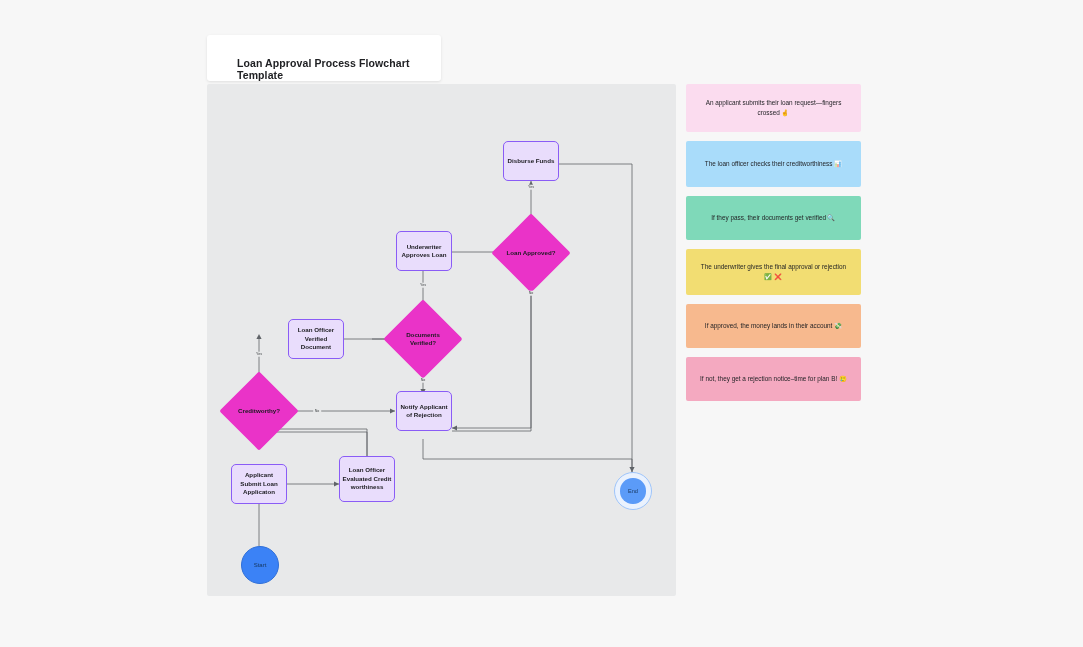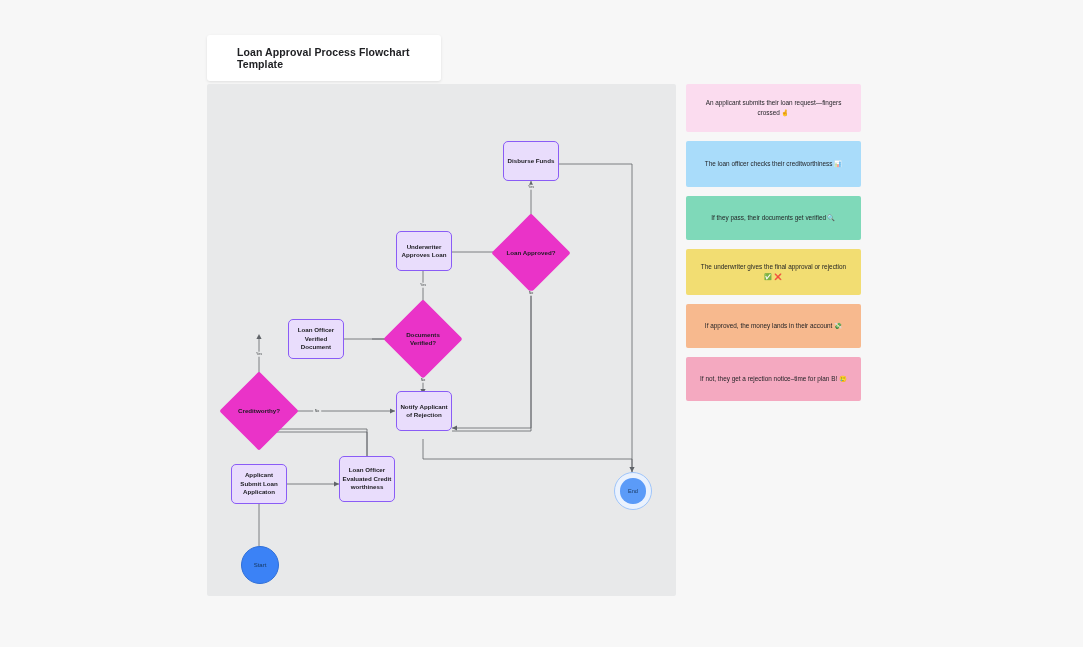--- a/index.html
+++ b/index.html
@@ -19,21 +19,21 @@
   #title-card {
     position: absolute;
     left: 207px;
     top: 35px;
     width: 234px;
     height: 46px;
     background: #ffffff;
     border-radius: 3px;
     box-shadow: 0 1px 3px rgba(0,0,0,0.10);
     display: flex;
-    align-items: center;
+    align-items: flex-end;
   }
   #title-card .title-text {
     padding-left: 30px;
     font-size: 10.5px;
     font-weight: bold;
     color: #202124;
     letter-spacing: 0.1px;
   }
 
   

